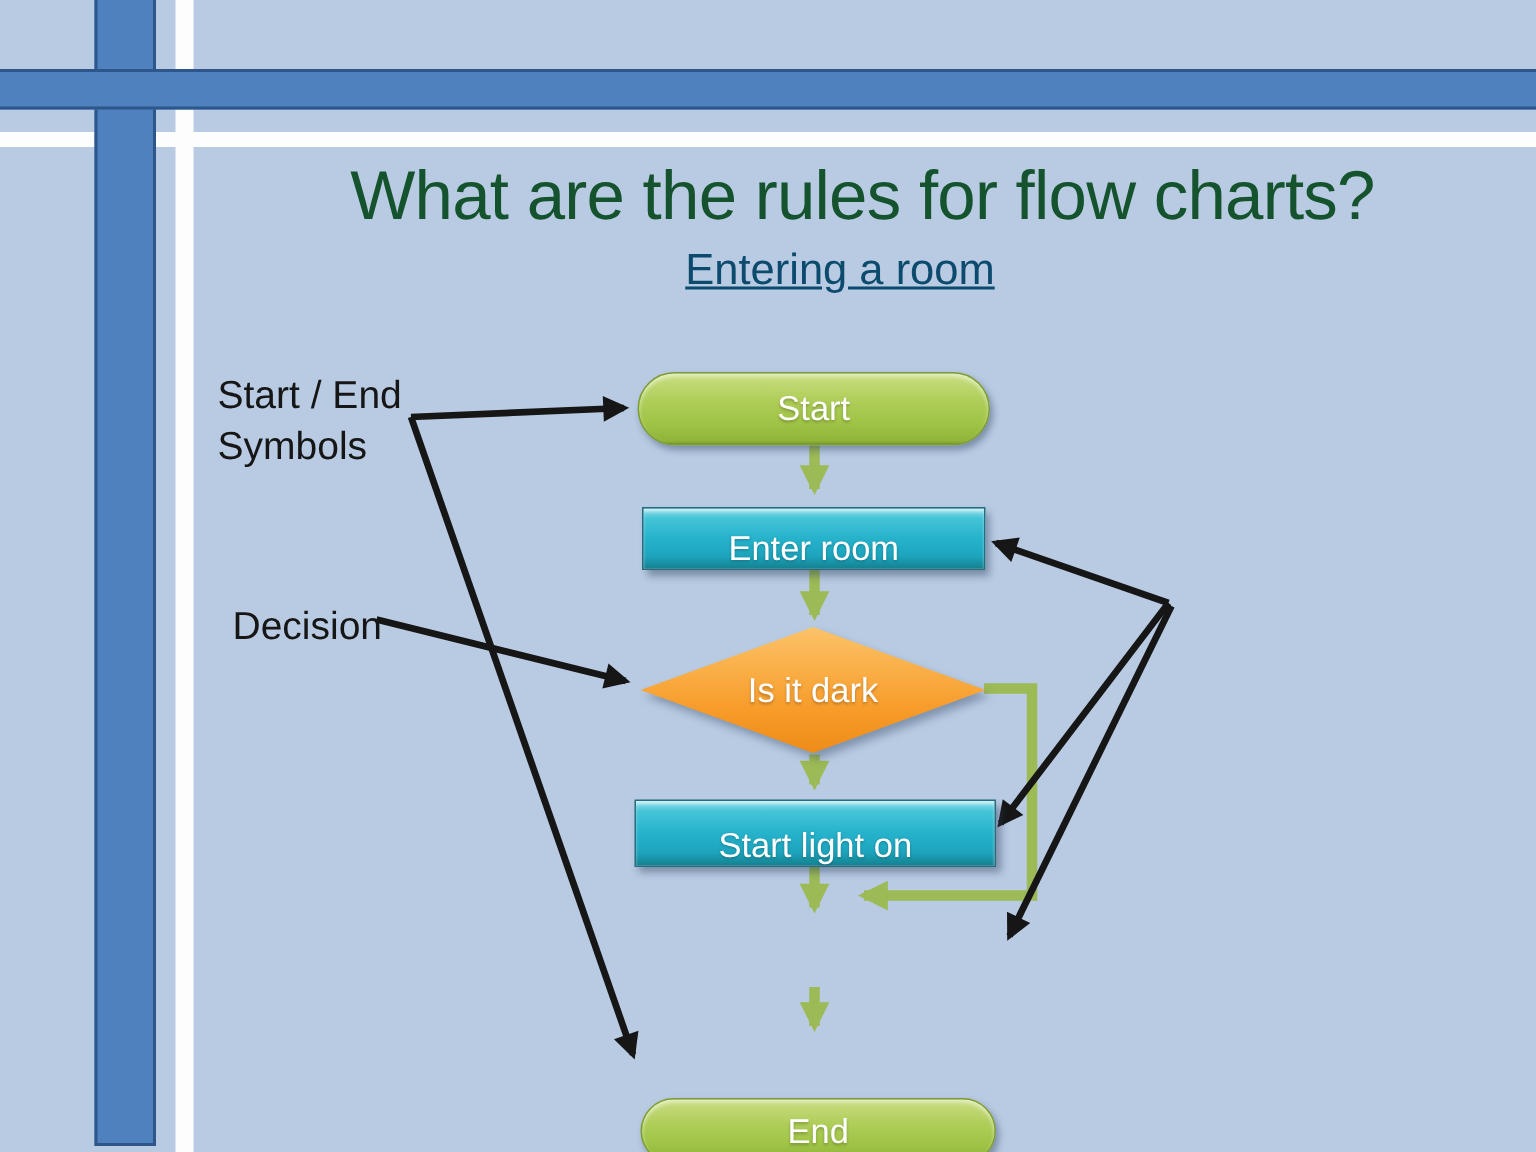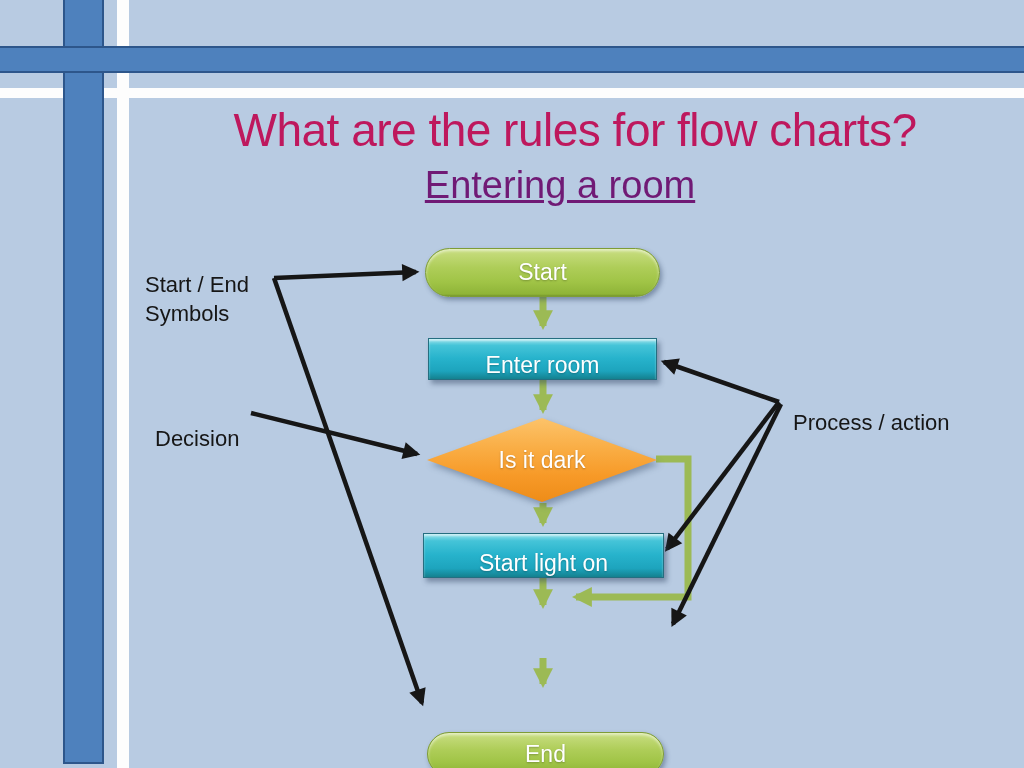--- a/index.html
+++ b/index.html
@@ -11,29 +11,29 @@
   
   .stripe-v{position:absolute; left:117px; top:0; width:12px; height:768px; background:#fdfdfd;}
   .stripe-h{position:absolute; left:0; top:88px; width:1024px; height:10px; background:#fdfdfd;}
   .bar-v{position:absolute; left:63px; top:-4px; width:41px; height:768px;
          background:#4e81bd; border:2px solid #2d568b; box-sizing:border-box;}
   .bar-h{position:absolute; left:-4px; top:46px; width:1032px; height:27px;
          background:#4e81bd; border:2px solid #2d568b; box-sizing:border-box;}
   
   .title{
     position:absolute; left:130px; top:103px; width:890px; text-align:center;
-    font-size:46px; color:#be185d; letter-spacing:-0.5px; white-space:nowrap;
+    font-size:46px; color:#14532d; letter-spacing:-0.5px; white-space:nowrap;
   }
   .subtitle{
     position:absolute; left:120px; top:164px; width:880px; text-align:center;
-    font-size:38px; color:#701a75;
+    font-size:29px; color:#0c4a6e;
   }
   .subtitle span{text-decoration:underline; cursor:pointer;}
   
-  .callout{position:absolute; font-size:22px; color:#161616; line-height:1.32;margin-top:24px;}
+  .callout{position:absolute; font-size:26px; color:#161616; line-height:1.32;}
   .callout.start-end{left:145px; top:246px; width:150px;}
   .callout.decision{left:155px; top:400px;}
   .callout.process{left:793px; top:384px; white-space:nowrap;}
   
   svg.connectors{position:absolute; left:0; top:0; pointer-events:none;}
   
   .node{
     position:absolute; display:flex; align-items:center; justify-content:center;
     color:#fff; font-size:23px; white-space:nowrap;
     text-shadow:0 1px 2px rgba(0,0,0,.25);
@@ -67,21 +67,20 @@
   <div class="bar-v"></div>
   <div class="bar-h"></div>
 
   <div class="title">What are the rules for flow charts?</div>
   <div class="subtitle">
     <span>Entering a room</span>
   </div>
 
   <div class="callout start-end">Start / End Symbols</div>
   <div class="callout decision">Decision</div>
-  <div class="callout process">Process / action</div>
 
   <svg class="connectors" width="1024" height="768" viewBox="0 0 1024 768">
     <defs>
       <marker id="arrow-green" viewBox="0 0 12 12" refX="9" refY="6" markerWidth="3.4" markerHeight="3.4" orient="auto" markerUnits="strokeWidth">
         <path d="M1 1 L11 6 L1 11 Z" fill="#9cba55"></path>
       </marker>
       <marker id="arrow-black" viewBox="0 0 12 12" refX="9" refY="6" markerWidth="4.6" markerHeight="4.6" orient="auto" markerUnits="strokeWidth">
         <path d="M1 1 L11 6 L1 11 Z" fill="#161616"></path>
       </marker>
     </defs>

